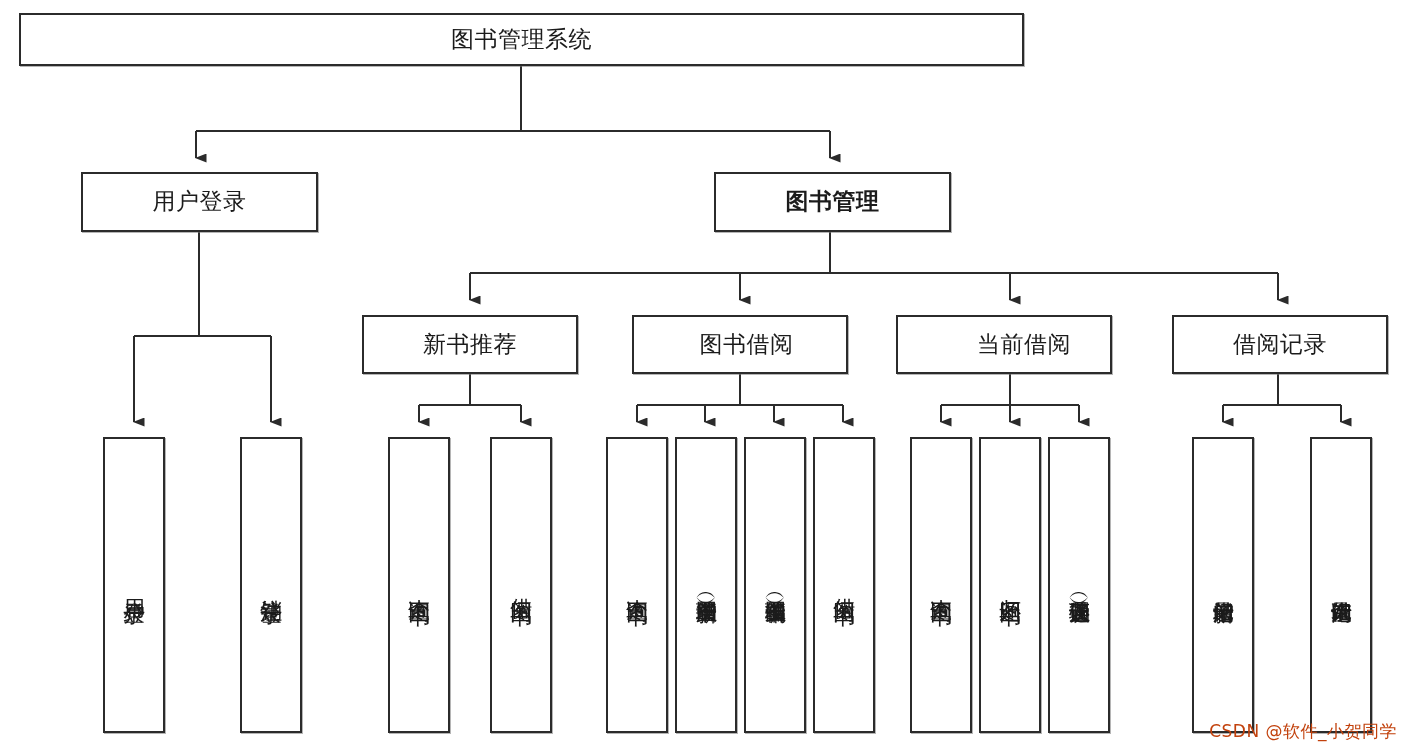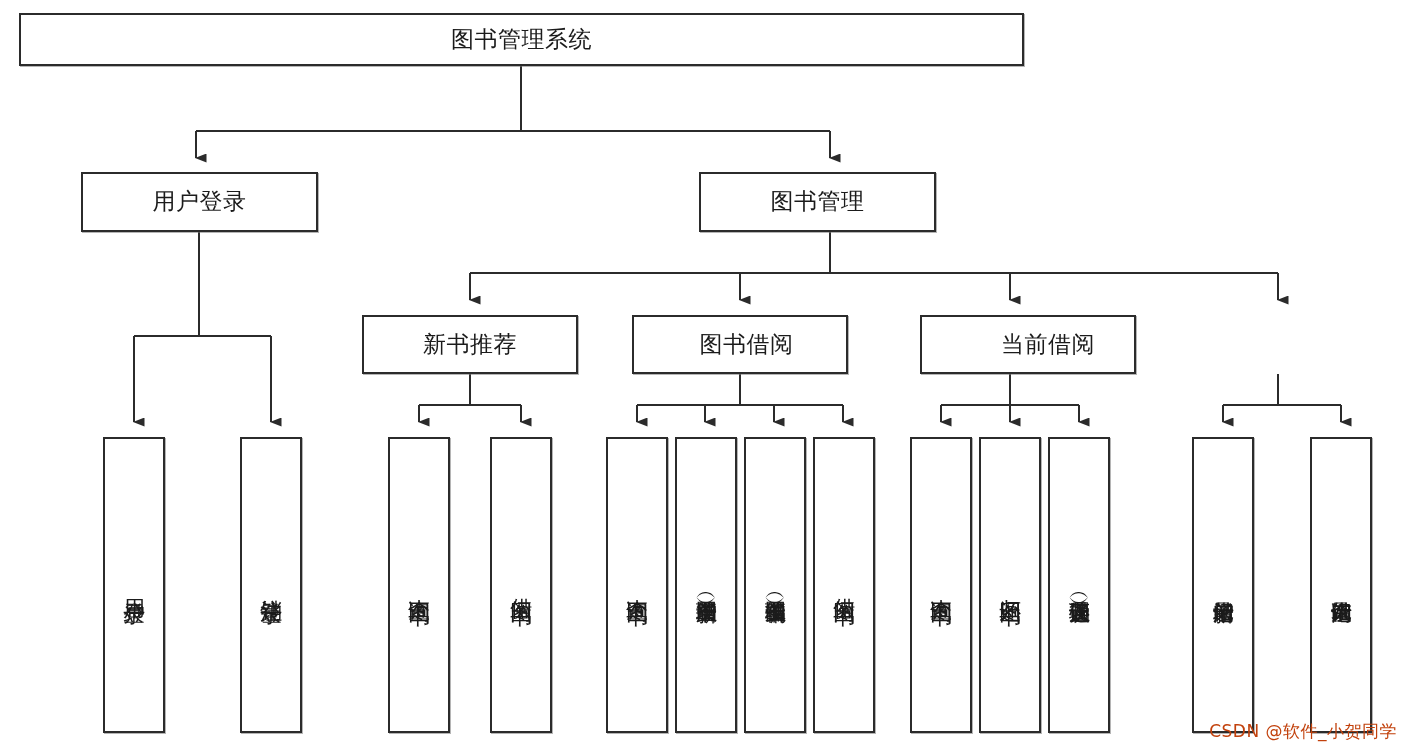--- a/index.html
+++ b/index.html
@@ -129,32 +129,35 @@
     </g>
   </svg>
 
   <div class="node horiz root" style="left:19px; top:13px; width:1005px; height:53px;">
     <span class="label">图书管理系统</span>
   </div>
 
   <div class="node horiz" style="left:81px; top:172px; width:237px; height:60px;">
     <span class="label">用户登录</span>
   </div>
-  <div class="node horiz" style="left:699px; top:172px; width:237px; height:60px;">
+  <div class="node horiz" style="left:714px; top:172px; width:237px; height:60px;font-weight:bold;">
     <span class="label">图书管理</span>
   </div>
 
   <div class="node horiz" style="left:362px; top:315px; width:216px; height:59px;">
     <span class="label">新书推荐</span>
   </div>
   <div class="node horiz" style="left:632px; top:315px; width:216px; height:59px;padding-left:13px;">
     <span class="label">图书借阅</span>
   </div>
-  <div class="node horiz" style="left:920px; top:315px; width:216px; height:59px;padding-left:40px;">
+  <div class="node horiz" style="left:896px; top:315px; width:216px; height:59px;padding-left:40px;">
     <span class="label">当前借阅</span>
+  </div>
+  <div class="node horiz" style="left:1172px; top:315px; width:216px; height:59px;">
+    <span class="label">借阅记录</span>
   </div>
 
   <div class="node vert" style="left:103px; top:437px; width:62px; height:296px;">
     <span class="label">用户登录</span>
   </div>
   <div class="node vert" style="left:240px; top:437px; width:62px; height:296px;">
     <span class="label">注销登录</span>
   </div>
 
   <div class="node vert" style="left:388px; top:437px; width:62px; height:296px;">

